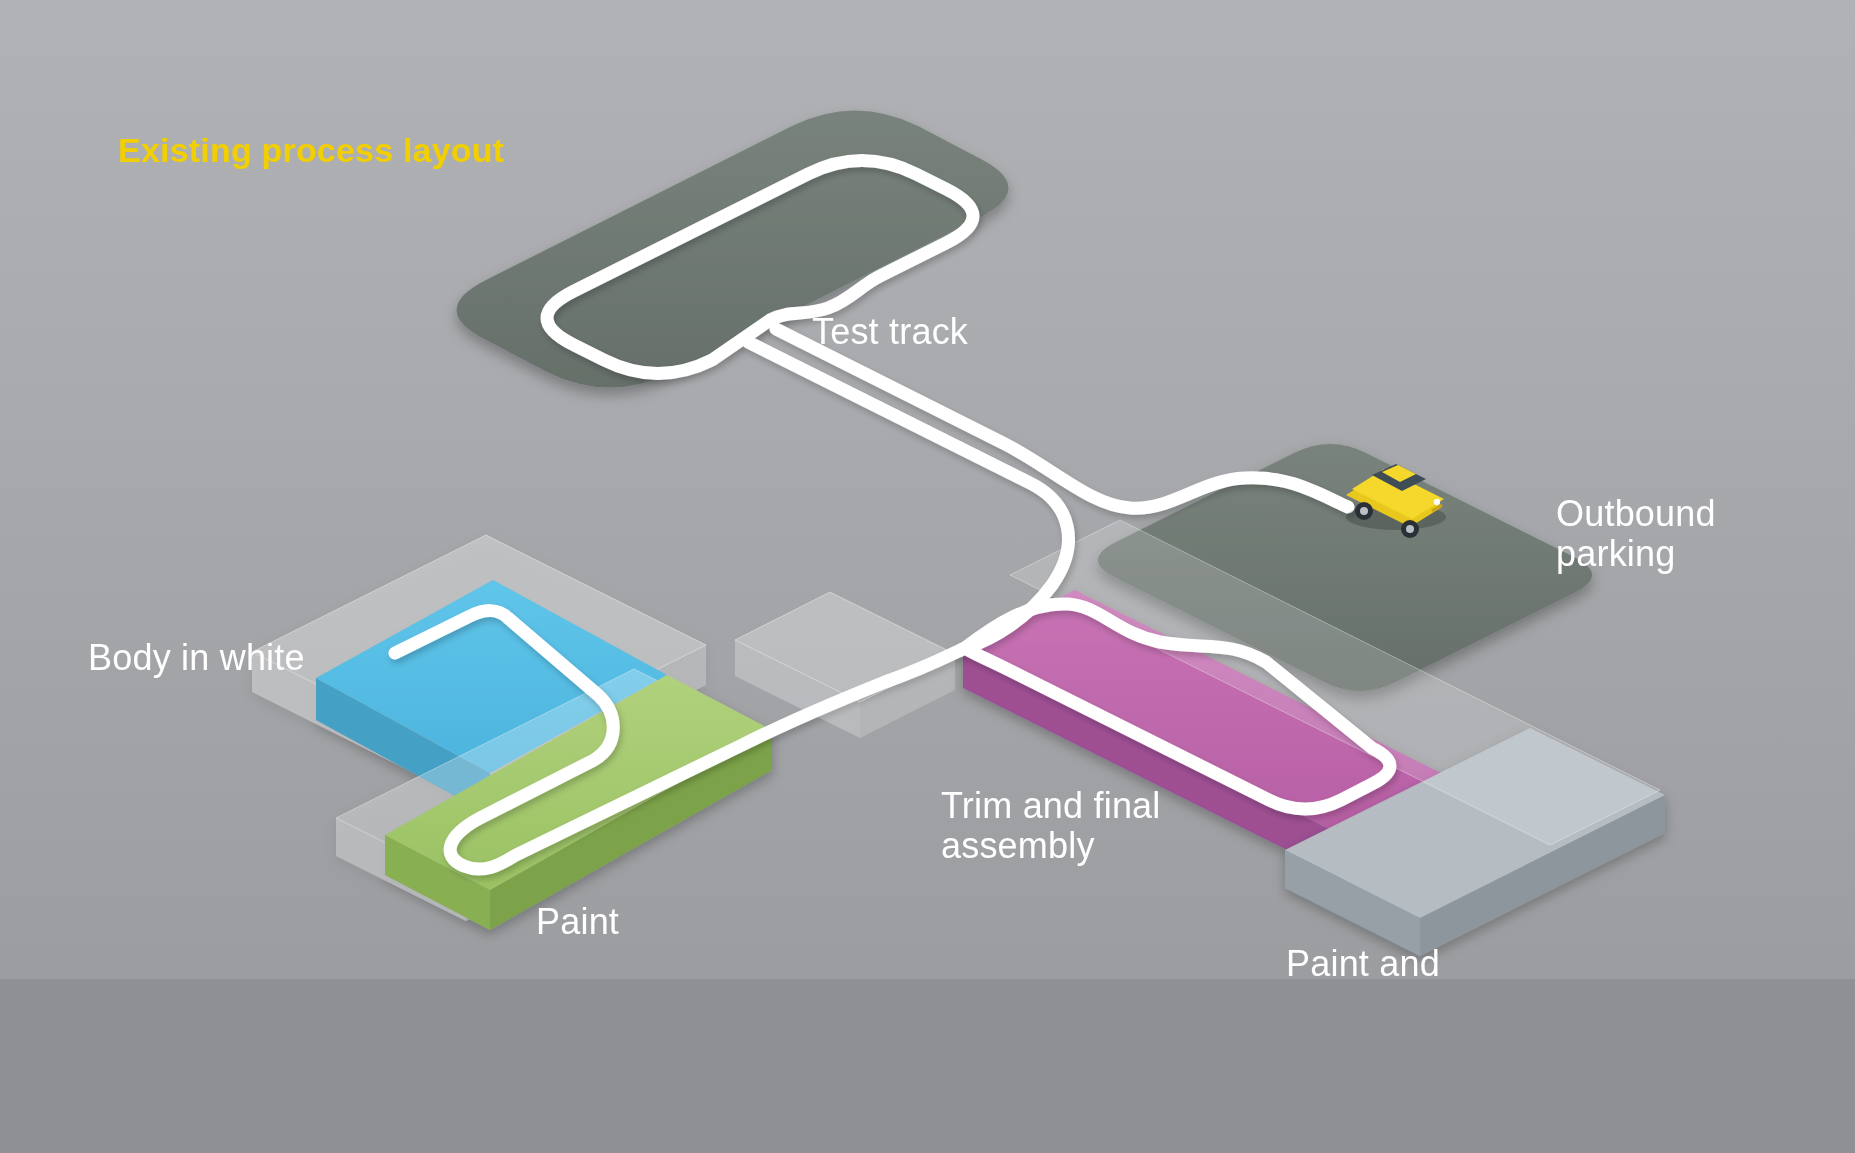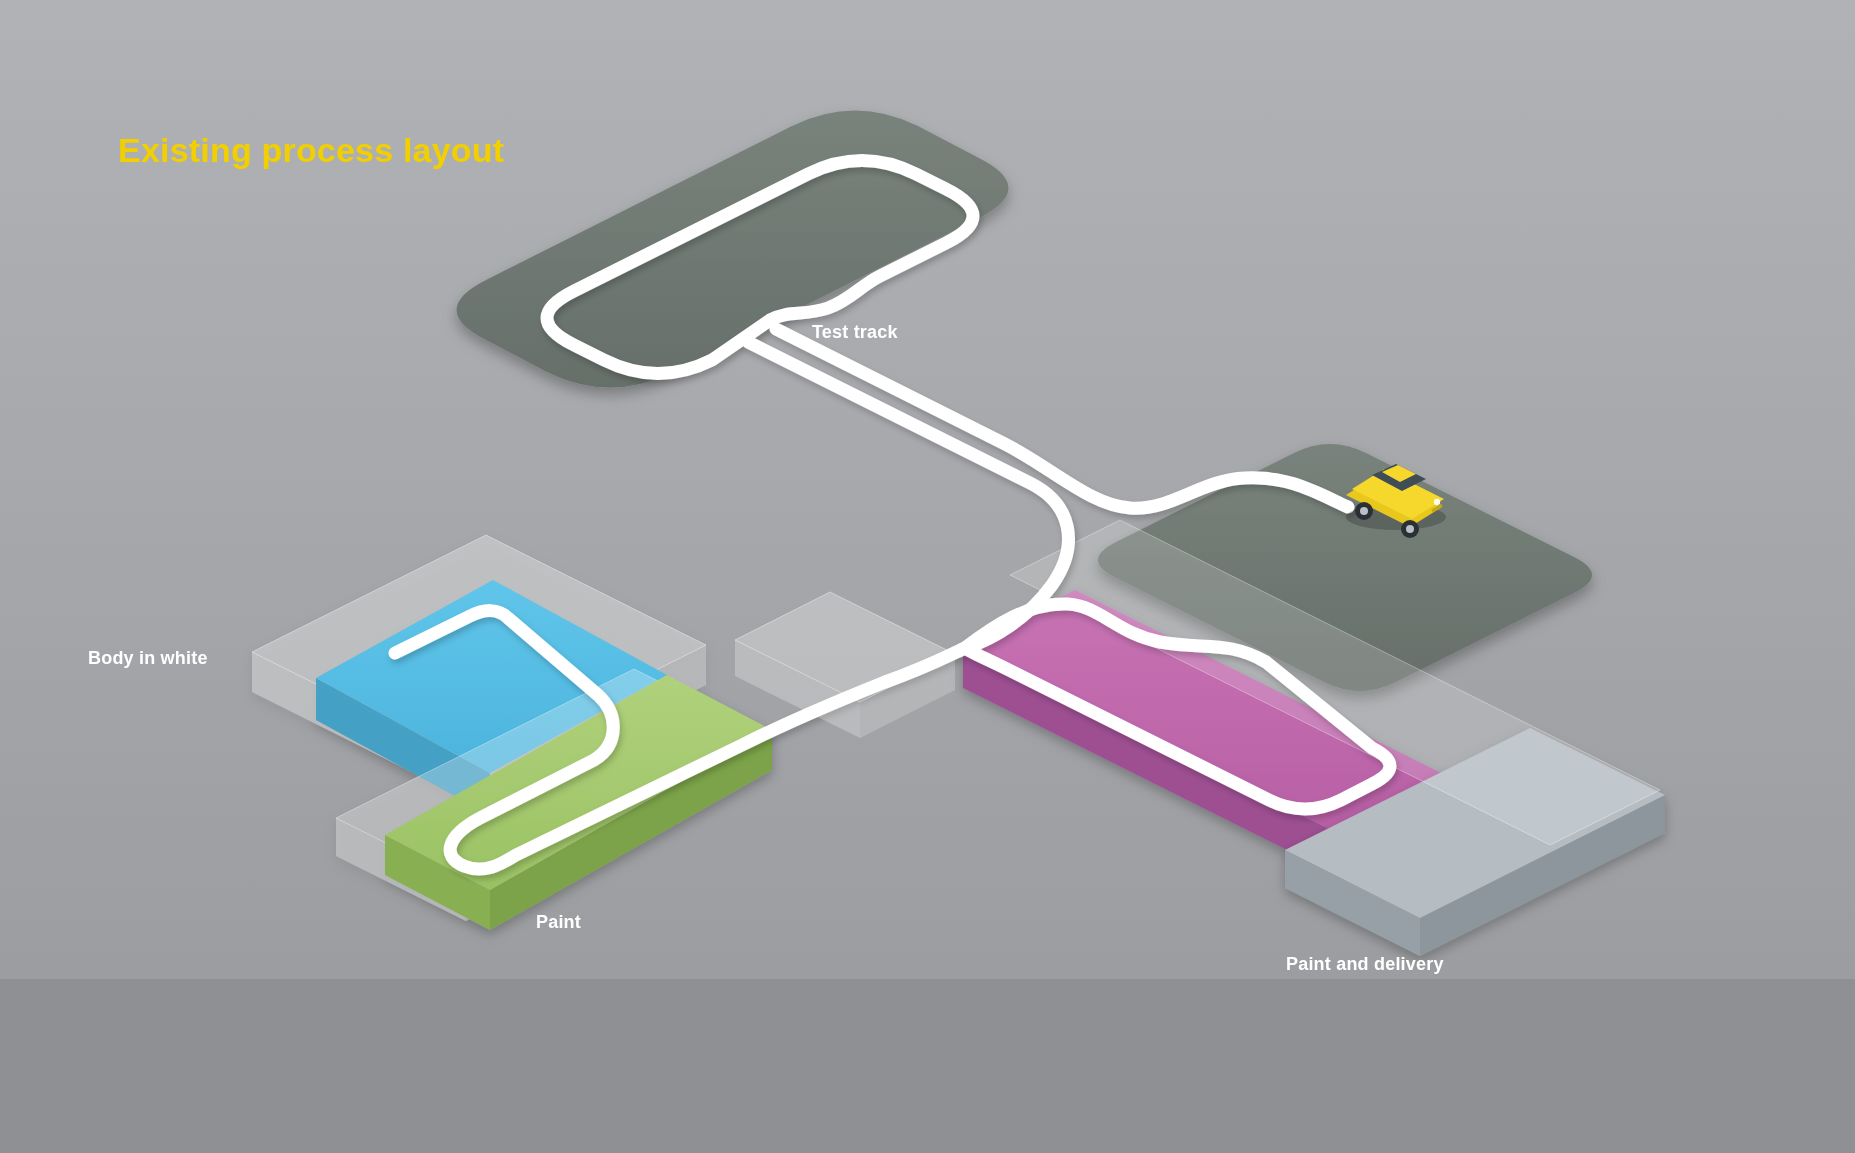--- a/index.html
+++ b/index.html
@@ -3,21 +3,21 @@
 <meta charset="utf-8">
 <style>
   html,body{margin:0;padding:0;background:#8e9093;}
   .stage{
     position:relative;width:1855px;height:979px;overflow:hidden;
     font-family:"Liberation Sans",sans-serif;
     background:linear-gradient(180deg,#b0b2b5 0%,#a7a9ac 45%,#9b9da0 100%);
   }
   .stage svg{position:absolute;left:0;top:0;}
   .lbl{
-    position:absolute;color:#ffffff;font-weight:700;font-size:18px;
+    position:absolute;color:#ffffff;font-weight:400;font-size:36px;
     line-height:40px;letter-spacing:.2px;white-space:pre-line;
   }
   .title{
     position:absolute;font-weight:700;font-size:34px;letter-spacing:.2px;
   }
 </style>
 </head>
 <body>
 
 <div class="stage">
@@ -134,21 +134,23 @@
     <circle cx="24" cy="58" r="4" fill="#b9c0c6"></circle>
     <circle cx="70" cy="76" r="9" fill="#2a3036"></circle>
     <circle cx="70" cy="76" r="4" fill="#b9c0c6"></circle>
   </g>
 </svg>
 
 <div class="title" style="left:118px;top:131px;color:#F2CF00;">Existing process layout</div>
 
 <div class="lbl" style="left:812px;top:312px;">Test track</div>
 
+<div class="lbl" style="left:1556px;top:494px;width:185px;">Outbound parking</div>
 
 <div class="lbl" style="left:52px;top:638px;margin-left:36px;">Body in white</div>
 
 <div class="lbl" style="left:536px;top:902px;">Paint</div>
 
+<div class="lbl" style="left:941px;top:786px;width:255px;">Trim and final assembly</div>
 
 <div class="lbl" style="left:1286px;top:944px;width:180px;">Paint and delivery</div>
 
 </div>
 
 </body></html>

